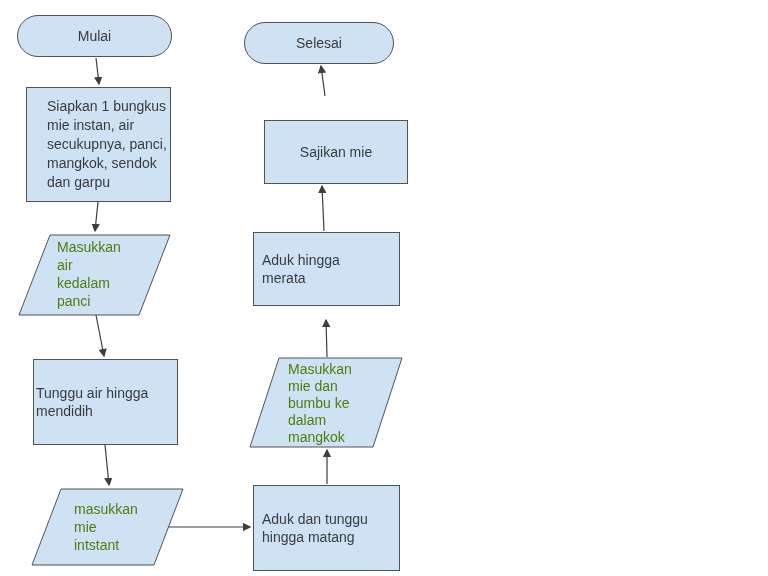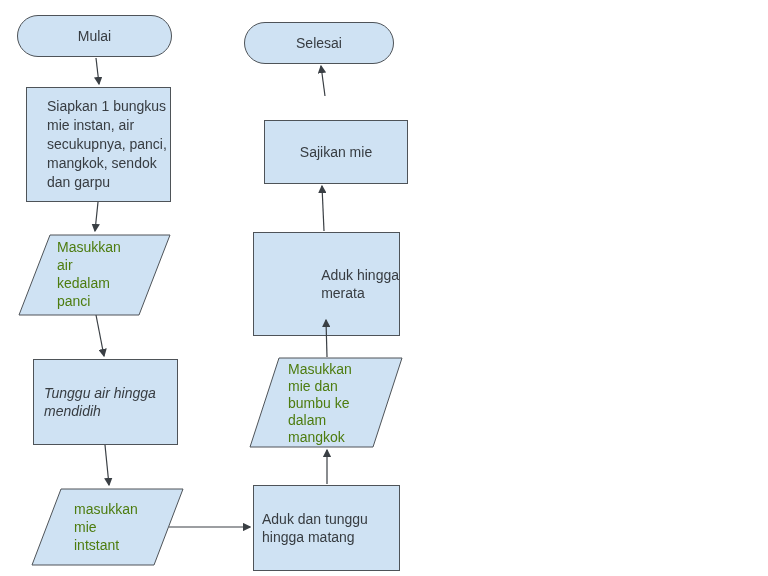--- a/index.html
+++ b/index.html
@@ -59,23 +59,23 @@
     line-height: 18px;
     color: #4d7c0f;
     font-size: 14px;
     z-index: 3;
   }
   
   #node-mulai        { left: 17px;  top: 15px;  width: 155px; height: 42px; }
   #node-siapkan      { left: 26px;  top: 87px;  width: 145px; height: 115px; }
   #node-siapkan .label { line-height: 19px; padding-left: 20px; }
   #node-tunggu-air   { left: 33px;  top: 359px; width: 145px; height: 86px; }
-  #node-tunggu-air .label { padding-left: 10px; font-style: italic; }
+  #node-tunggu-air .label { padding-left: 2px; }
   #node-aduk-tunggu  { left: 253px; top: 485px; width: 147px; height: 86px; }
-  #node-aduk-merata  { left: 253px; top: 232px; width: 147px; height: 104px; justify-content: flex-end; }
+  #node-aduk-merata  { left: 253px; top: 232px; width: 147px; height: 74px; }
   #node-sajikan      { left: 264px; top: 97px;  width: 144px; height: 64px; margin-top: 23px; }
   #node-selesai      { left: 244px; top: 22px;  width: 150px; height: 42px; }
   #label-masukkan-air   { left: 57px;  top: 238px; }
   #label-masukkan-mie   { left: 74px;  top: 500px; }
   #label-masukkan-bumbu { left: 288px; top: 361px; line-height: 17px; }
 </style>
 </head>
 <body>
 
 <div id="canvas">

